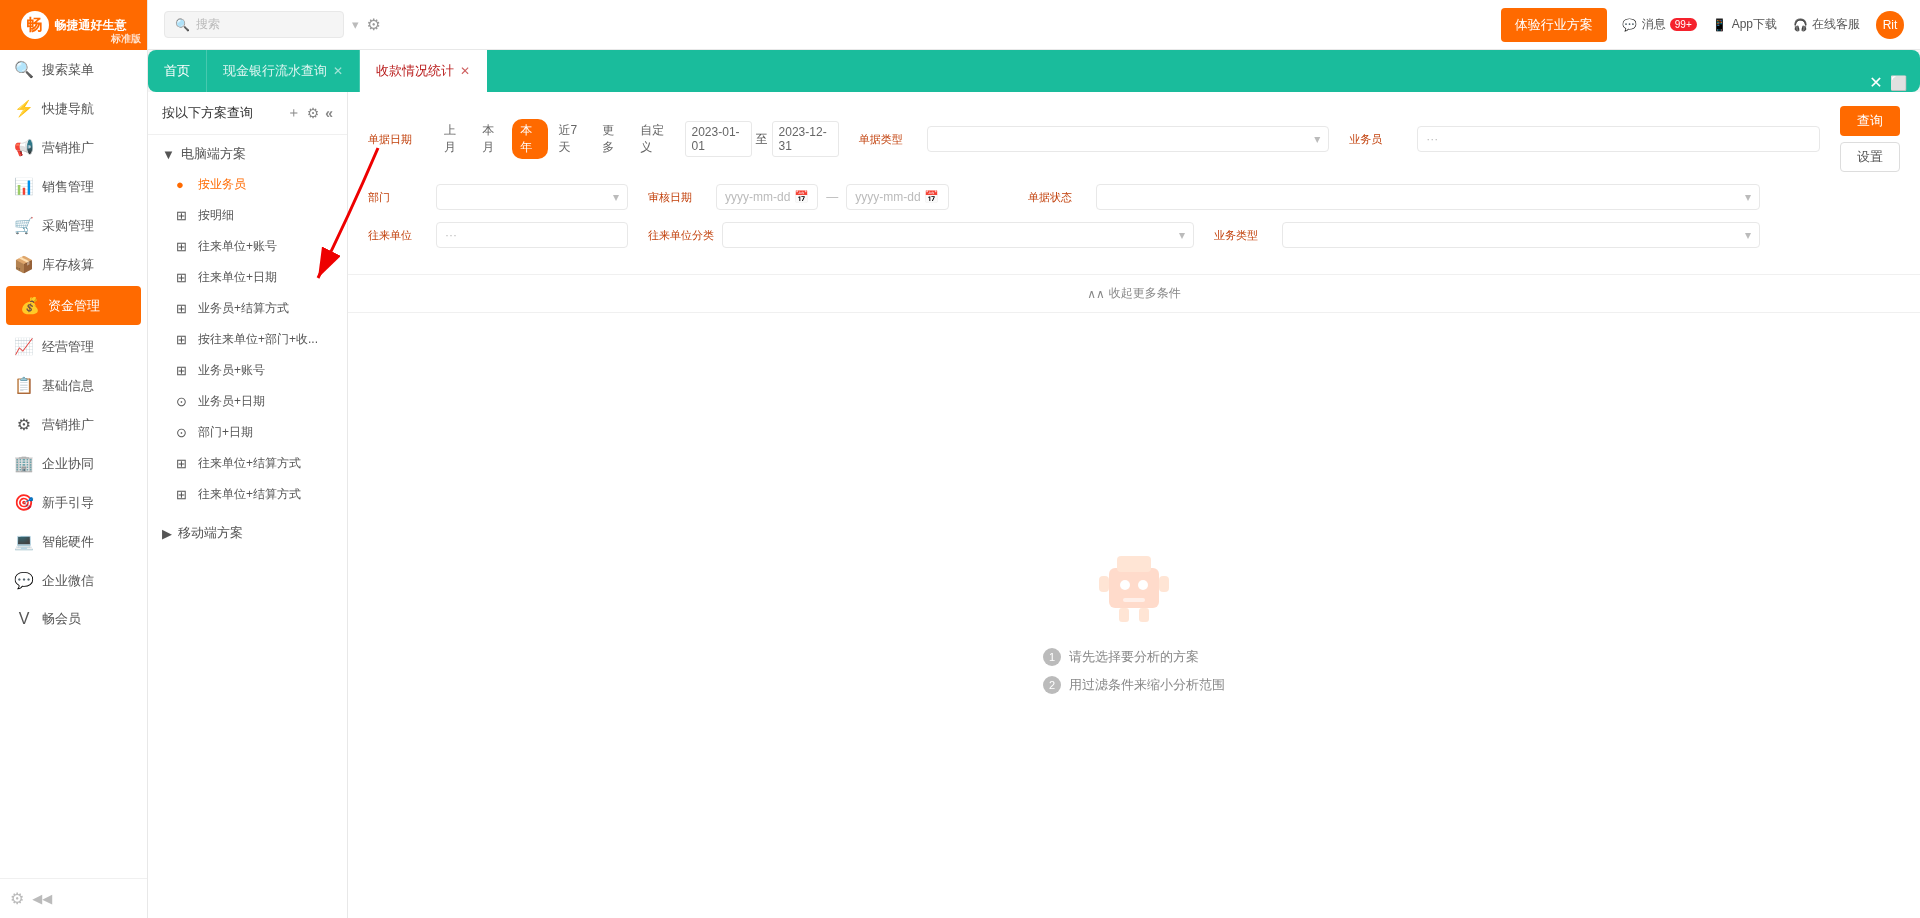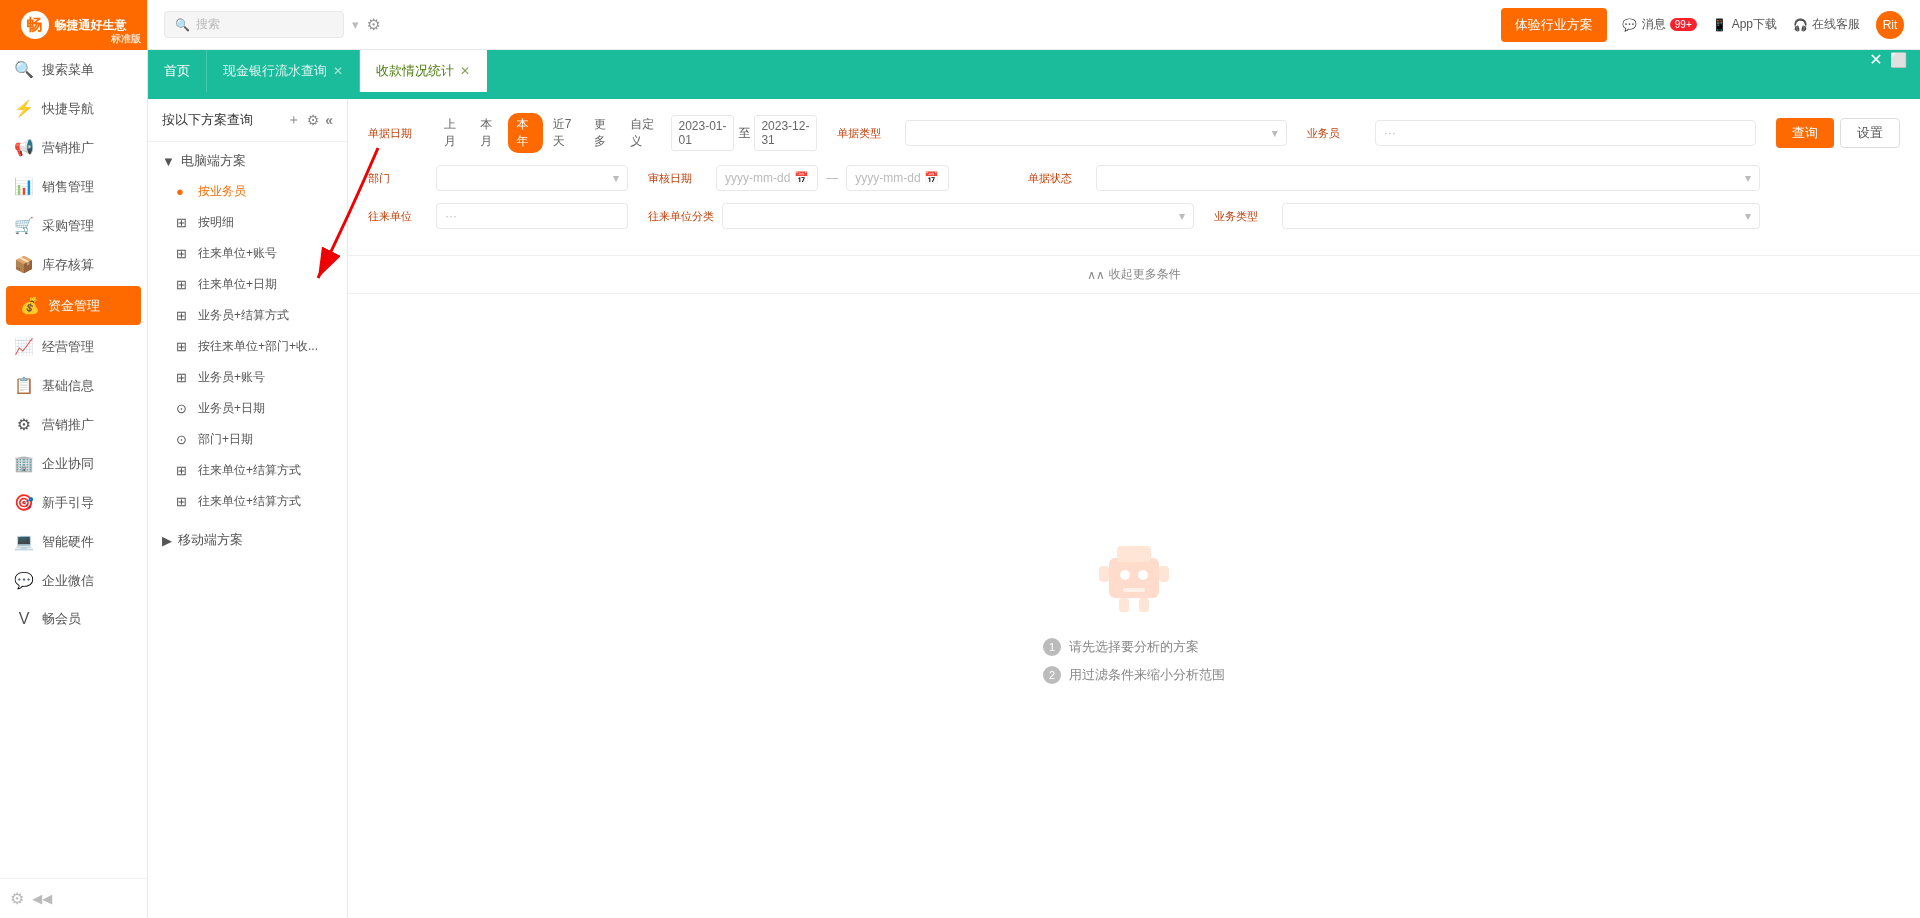--- a/index.html
+++ b/index.html
@@ -136,42 +136,43 @@
       width: 28px; height: 28px;
       background: #ff6a00;
       border-radius: 50%;
       color: #fff;
       display: flex; align-items: center; justify-content: center;
       font-size: 12px;
     }
 
     
     .tabbar {
-      height: 49px;
+      height: 42px;
       background: #1abc9c;
       display: flex;
-      align-items: flex-start;
+      align-items: flex-end;
       padding: 0 0 0 0;
       flex-shrink: 0;
+      border-radius: 8px;
     }
     .tab {
       height: 42px;
       display: flex;
       align-items: center;
       padding: 0 16px;
       font-size: 13px;
       cursor: pointer;
       color: rgba(255,255,255,0.85);
       gap: 6px;
       border-right: 1px solid rgba(255,255,255,0.2);
     }
     .tab.home { color: #fff; }
     .tab.active {
       background: #fff;
-      color: #4d7c0f;
+      color: #b91c1c;
       font-weight: 500;
     }
     .tab .close-tab {
       font-size: 12px;
       opacity: 0.7;
       cursor: pointer;
     }
     .tab-spacer { flex: 1; }
     .tabbar-actions {
       display: flex;
@@ -348,21 +349,21 @@
     .date-range-input {
       border: 1px solid #e8e8e8;
       border-radius: 3px;
       padding: 3px 6px;
       font-size: 12px;
       color: #666;
       background: #fff;
     }
     .filter-actions {
       display: flex;
-      flex-direction: row;
+      flex-direction: column;
       gap: 6px;
     }
     .btn-query {
       background: #ff6a00;
       color: #fff;
       border: none;
       border-radius: 4px;
       padding: 6px 16px;
       cursor: pointer;
       font-size: 13px;

